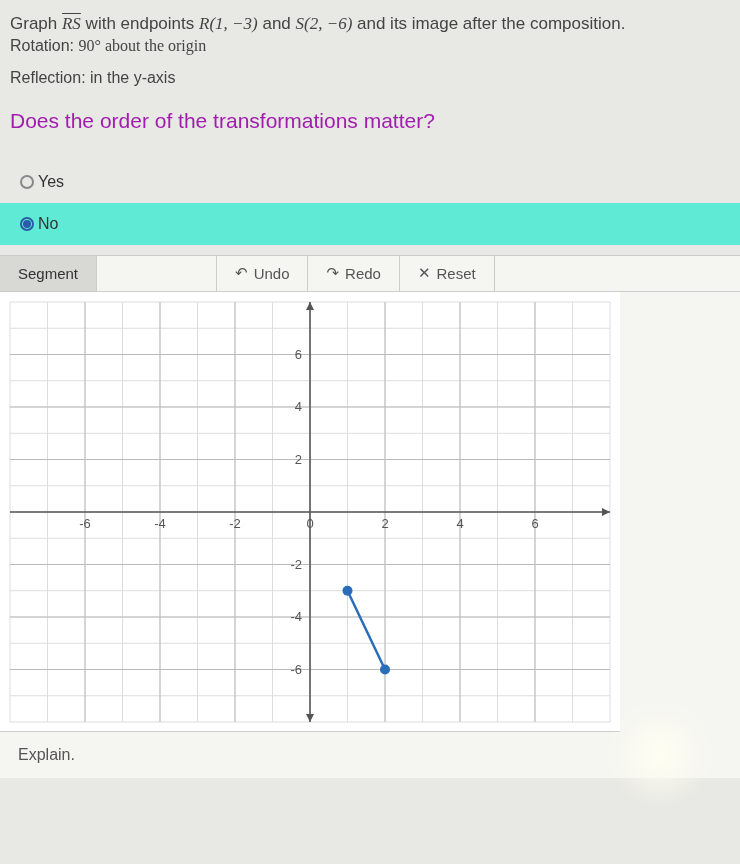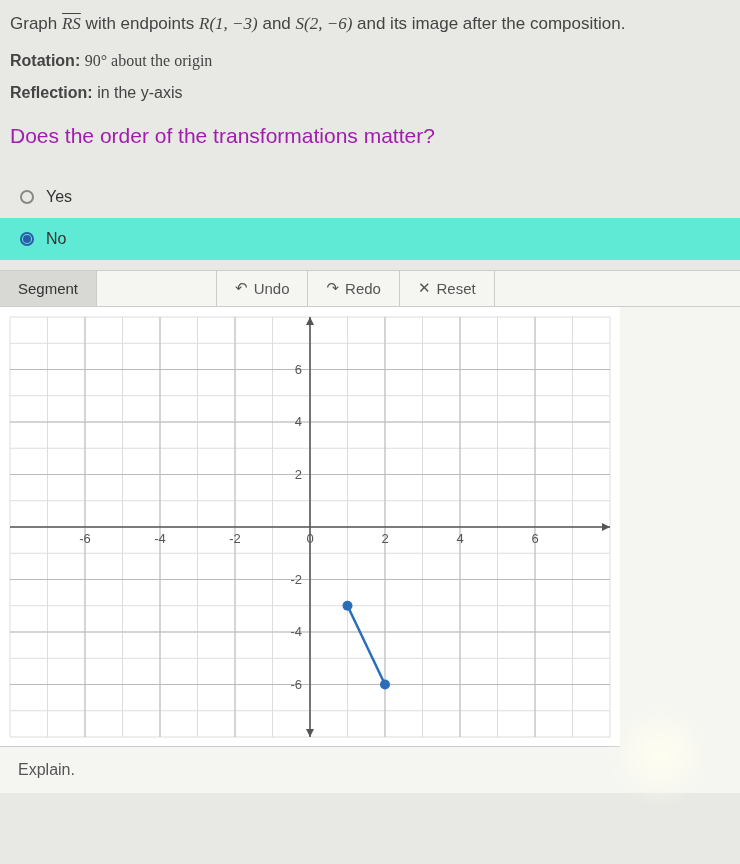--- a/index.html
+++ b/index.html
@@ -10,53 +10,53 @@
       height: 864px;
       overflow: hidden;
       color: #333;
     }
     .content {
       padding: 12px 0 0 10px;
     }
     .problem-text {
       font-size: 17px;
       color: #444;
-      margin-bottom: 16px;
+      margin-bottom: 1px;
       line-height: 1.4;
     }
     .problem-text .overline {
       text-decoration: overline;
       font-style: italic;
       font-family: 'Times New Roman', serif;
     }
     .problem-text .math {
       font-style: italic;
       font-family: 'Times New Roman', serif;
     }
     .sub-line {
       font-size: 16px;
       color: #444;
       margin-bottom: 14px;
     }
-    .sub-line b { font-weight: bold; text-align: center; }
+    .sub-line b { font-weight: normal; text-align: center; }
     .sub-line .deg { font-family: 'Times New Roman', serif; text-align: right; }
     .question {
       font-size: 21px;
       color: #a21caf;
       margin: 22px 0 28px 0;
     }
     .options {
       margin-bottom: 10px;
     }
     .option {
       padding: 12px 20px;
       font-size: 16px;
       display: flex;
       align-items: center;
-      gap: 12px;
+      gap: 4px;
     }
     .option.selected {
       background: #5eead4;
     }
     .radio {
       width: 14px; height: 14px;
       border: 2px solid #888;
       border-radius: 50%;
       display: inline-flex;
       align-items: center;

